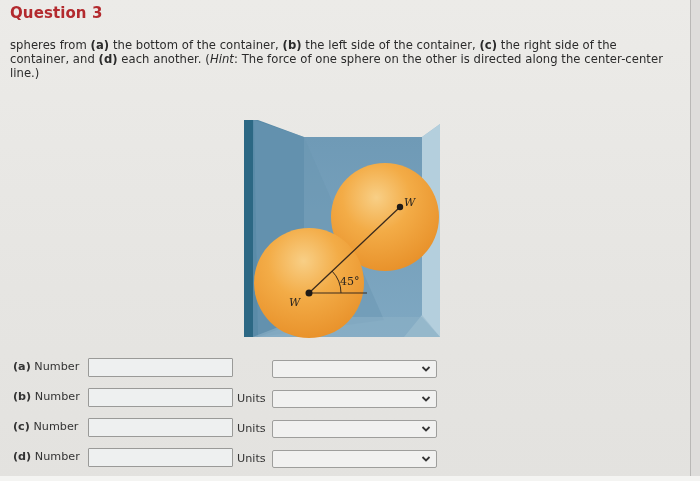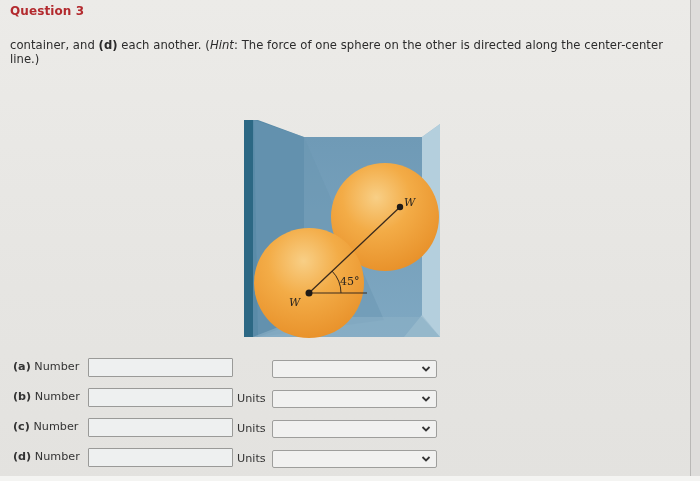--- a/index.html
+++ b/index.html
@@ -20,21 +20,21 @@
     .right-strip {
       position: absolute; left: 691px; top: 0; width: 9px; height: 481px;
       background: #dedddb;
     }
     .bottom-strip {
       position: absolute; left: 0; top: 476px; width: 700px; height: 5px;
       background: #f4f4f2;
     }
     .q-title {
       position: absolute; left: 10px; top: 4px;
-      font-size: 12px; font-weight: bold; color: #b32a2e;
+      font-size: 15px; font-weight: bold; color: #b32a2e;
       letter-spacing: 0.1px;
     }
     .q-text {
       position: absolute; left: 10px; top: 38px; width: 676px;
       font-size: 11.6px; line-height: 14.2px; color: #2b2b2b;
       letter-spacing: 0.05px;
     }
     .q-text b { font-weight: bold; }
     .q-text i { font-style: italic; }
 
@@ -73,20 +73,21 @@
 <body>
 
 <div class="page">
   <div class="right-border"></div>
   <div class="right-strip"></div>
   <div class="bottom-strip"></div>
 
   <div class="q-title">Question 3</div>
 
   <div class="q-text">
+    <div><span>spheres from </span><b>(a)</b><span> the bottom of the container, </span><b>(b)</b><span> the left side of the container, </span><b>(c)</b><span> the right side of the</span></div>
     <div><span>container, and </span><b>(d)</b><span> each another. (</span><i>Hint</i><span>: The force of one sphere on the other is directed along the center-center</span></div>
     <div>line.)</div>
   </div>
 
   <div class="figure">
     <svg width="197" height="218" viewBox="0 0 197 218" xmlns="http://www.w3.org/2000/svg">
       <defs>
         <radialGradient id="sph1" cx="0.42" cy="0.32" r="0.7">
           <stop offset="0" stop-color="#f8cf86"></stop>
           <stop offset="0.45" stop-color="#f3ac47"></stop>

